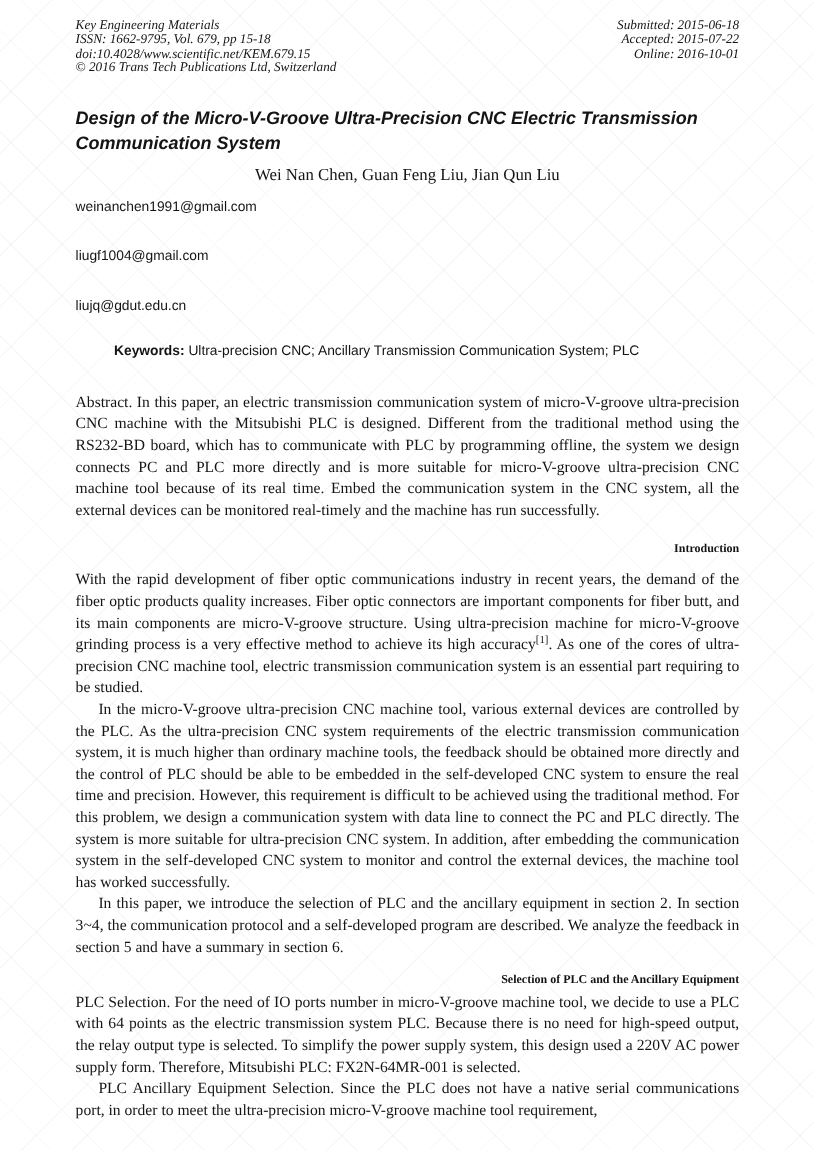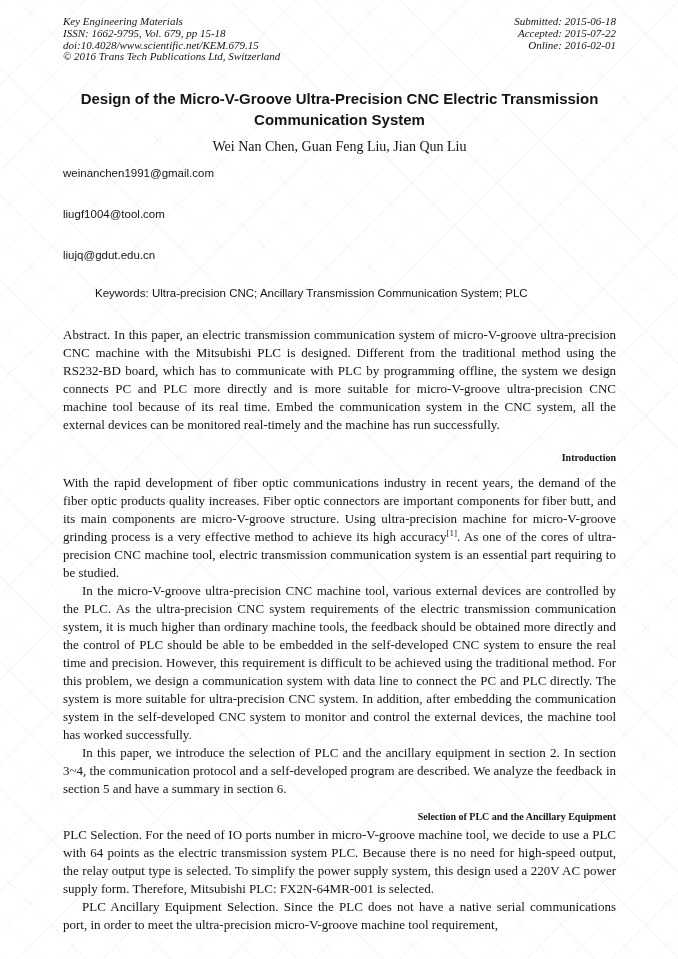--- a/index.html
+++ b/index.html
@@ -24,25 +24,26 @@
     justify-content: space-between;
     font-style: italic;
     font-size: 11px;
     line-height: 11.8px;
   }
   .jheader .right { text-align: right; margin-left: 30px; }
   
   .title {
     margin: 25px auto 0;
     max-width: 565px;
-    text-align: center;
+    text-align: left;
     font-family: "Liberation Sans", "DejaVu Sans", sans-serif;
     font-weight: bold;
     font-size: 15px;
     line-height: 21px;
+    font-style: italic;
   }
   .authors {
     margin-top: 8px;
     text-align: center;
     font-family: Liberation Serif, serif;
     font-size: 14px;
     line-height: 18px;
   }
   .affiliation {
     margin: 9px auto 0;
@@ -62,21 +63,21 @@
     line-height: 14px;
     flex-direction: column;
   }
   
   .keywords {
     margin-top: 24px;
     font-family: "Liberation Sans", "DejaVu Sans", sans-serif;
     font-size: 11.5px;
     line-height: 14px;
   }
-  .keywords b { font-weight: normal; padding-left: 32px; }
+  .keywords b { font-weight: bold; padding-left: 32px; }
   
   .bodytext {
     font-size: 13px;
     line-height: 18px;
     text-align: justify;
   }
   p.para { text-align: justify; }
   .abstract { margin-top: 26px; }
   .runin { font-weight: normal; }
   h2.shead {
@@ -98,29 +99,29 @@
   <div class="jheader">
     <div class="left">
       <div>Key Engineering Materials</div>
       <div>ISSN: 1662-9795, Vol. 679, pp 15-18</div>
       <div>doi:10.4028/www.scientific.net/KEM.679.15</div>
       <div>© 2016 Trans Tech Publications Ltd, Switzerland</div>
     </div>
     <div class="right">
       <div>Submitted: 2015-06-18</div>
       <div>Accepted: 2015-07-22</div>
-      <div>Online: 2016-02-01</div>
+      <div>Online: 2016-10-01</div>
     </div>
   </div>
 
   <h1 class="title">Design of the Micro-V-Groove Ultra-Precision CNC Electric Transmission Communication System</h1>
   <div class="authors">Wei Nan Chen, Guan Feng Liu, Jian Qun Liu</div>
   <div class="emails">
     <span>weinanchen1991@gmail.com</span>
-    <span>liugf1004@tool.com</span>
+    <span>liugf1004@gmail.com</span>
     <span>liujq@gdut.edu.cn</span>
   </div>
 
   <p class="keywords"><b>Keywords:</b><span> Ultra-precision CNC; Ancillary Transmission Communication System; PLC</span></p>
 
   <div class="bodytext">
     <p class="para abstract"><span class="runin">Abstract.</span><span> In this paper, an electric transmission communication system of micro-V-groove ultra-precision CNC machine with the Mitsubishi PLC is designed. Different from the traditional method using the RS232-BD board, which has to communicate with PLC by programming offline, the system we design connects PC and PLC more directly and is more suitable for micro-V-groove ultra-precision CNC machine tool because of its real time. Embed the communication system in the CNC system, all the external devices can be monitored real-timely and the machine has run successfully.</span></p>
 
     <h2 class="shead h-intro">Introduction</h2>
     <p class="para"><span>With the rapid development of fiber optic communications industry in recent years, the demand of the fiber optic products quality increases. Fiber optic connectors are important components for fiber butt, and its main components are micro-V-groove structure. Using ultra-precision machine for micro-V-groove grinding process is a very effective method to achieve its high accuracy</span><sup>[1]</sup><span>. As one of the cores of ultra-precision CNC machine tool, electric transmission communication system is an essential part requiring to be studied.</span></p>

